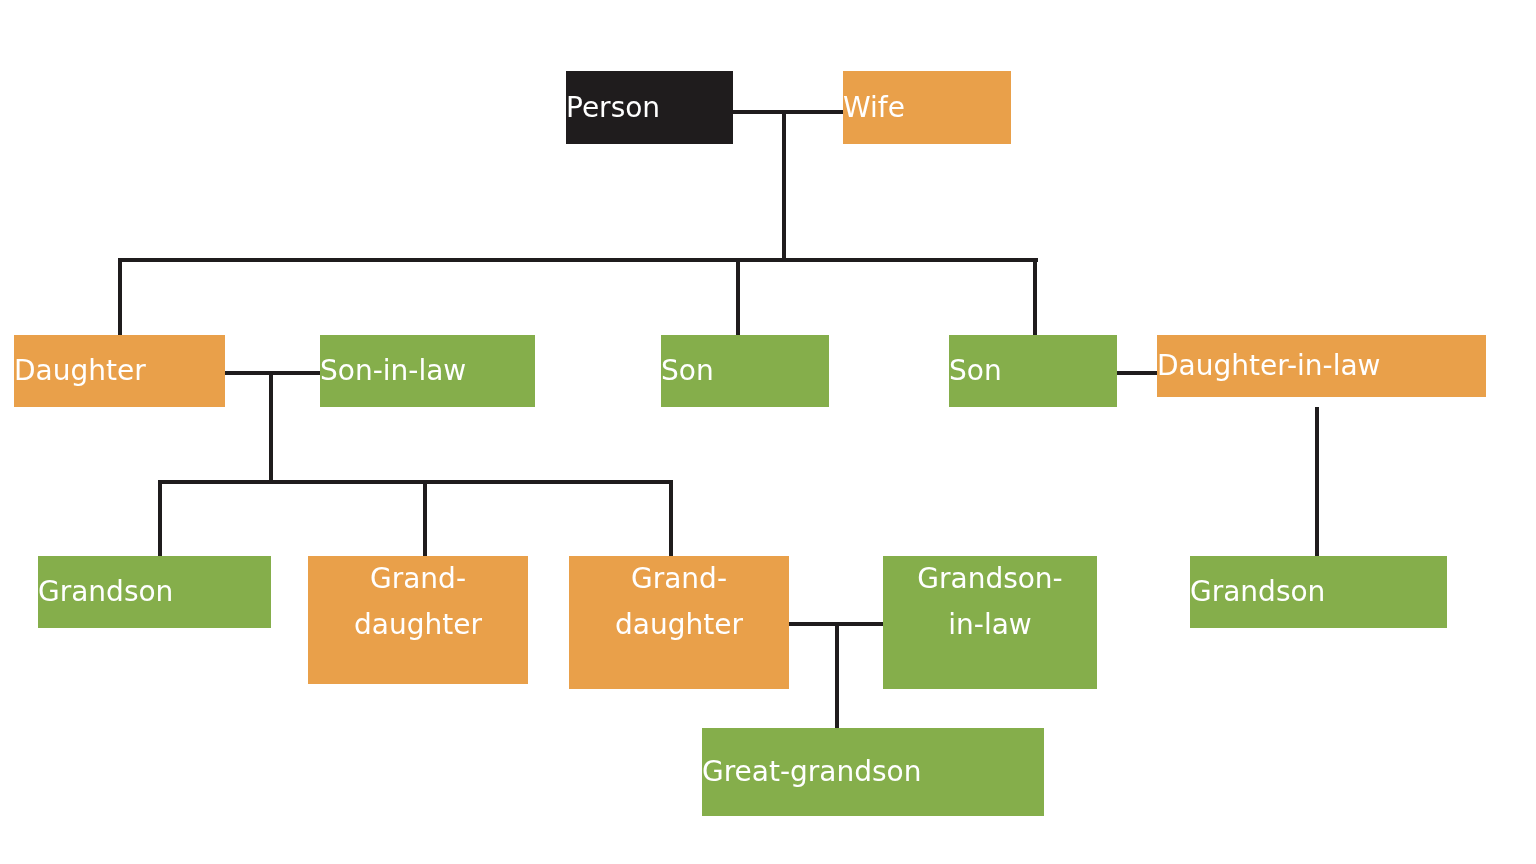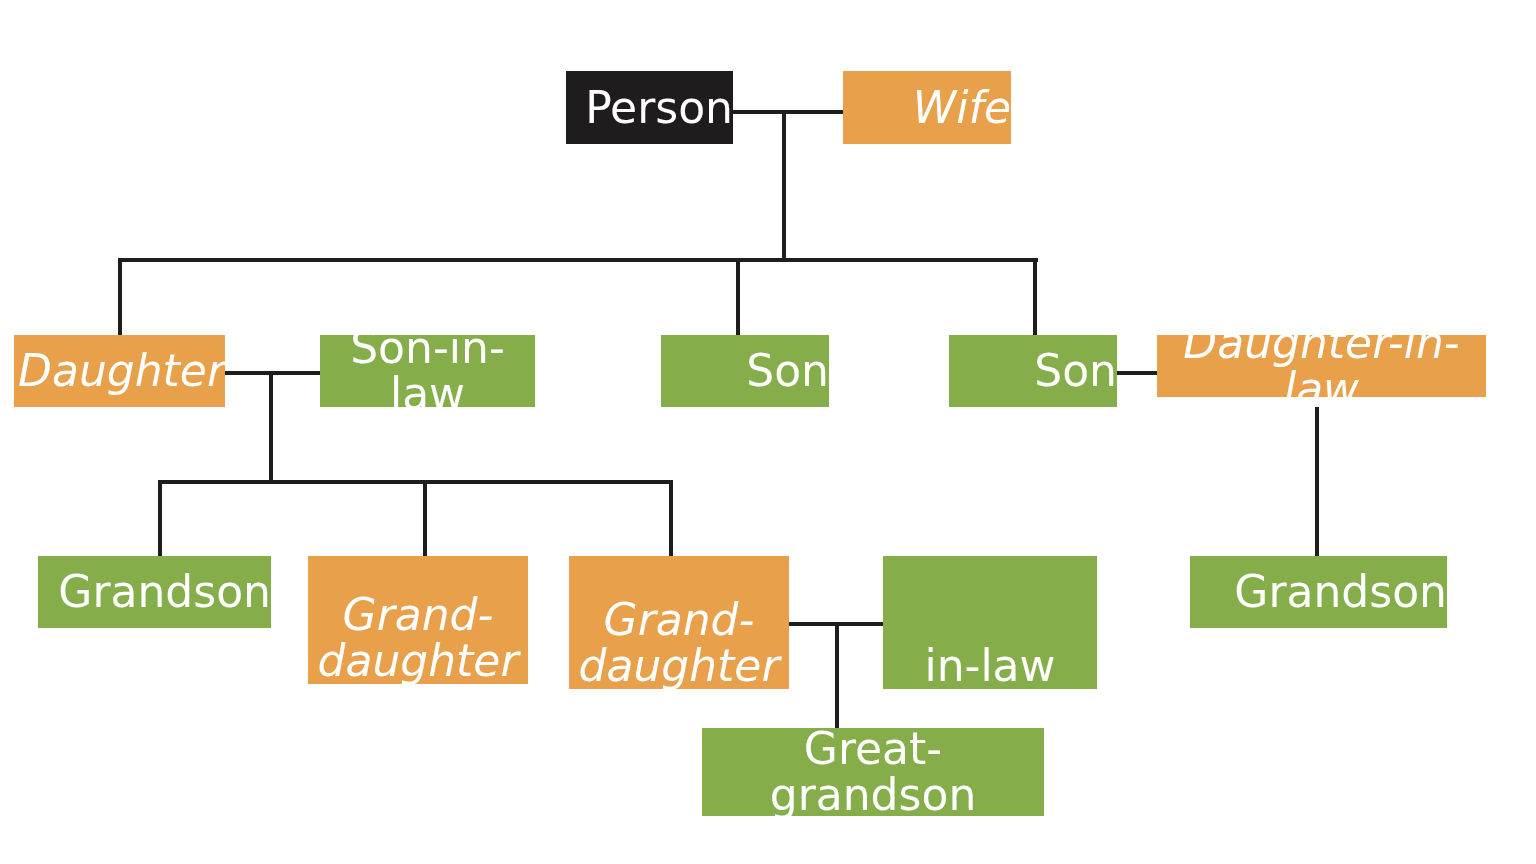--- a/index.html
+++ b/index.html
@@ -1,21 +1,21 @@
 <!DOCTYPE html>
 <html><head>
   <meta charset="utf-8">
   <style>
     html, body { margin: 0; padding: 0; background: #ffffff; }
     body { width: 1536px; height: 864px; position: relative; overflow: hidden;
            font-family: "DejaVu Sans", sans-serif; }
-    .node { position: absolute; display: flex; align-items: center; justify-content: flex-end;
-            text-align: center; color: #ffffff; font-size: 44px; line-height: 46px; }
+    .node { position: absolute; display: flex; align-items: center; justify-content: flex-start;
+            text-align: center; color: #ffffff; font-size: 28px; line-height: 46px; }
     .black { background: #1f1c1d; }
-    .orange { background: #e9a04a; font-style: italic; }
+    .orange { background: #e9a04a; }
     .green { background: #85ae4b; }
     .line { position: absolute; background: #1f1c1d; }
     .h { height: 4px; }
     .v { width: 4px; }
   </style>
 </head>
 <body>
 
 <div class="line h" style="left:733px; top:110px; width:110px;"></div>
 <div class="line v" style="left:782px; top:110px; height:150px;"></div>
@@ -65,20 +65,21 @@
 </div>
 <div class="node orange" style="left:308px; top:556px; width:220px; height:128px; flex-direction:column;">
   <span>Grand-</span>
   <span>daughter</span>
 </div>
 <div class="node orange" style="left:569px; top:556px; width:220px; height:133px; flex-direction:column;">
   <span>Grand-</span>
   <span>daughter</span>
 </div>
 <div class="node green" style="left:883px; top:556px; width:214px; height:133px; flex-direction:column;">
+  <span>Grandson-</span>
   <span>in-law</span>
 </div>
 <div class="node green" style="left:1190px; top:556px; width:257px; height:72px;">
   <span>Grandson</span>
 </div>
 
 <div class="node green" style="left:702px; top:728px; width:342px; height:88px;">
   <span>Great-grandson</span>
 </div>
 

